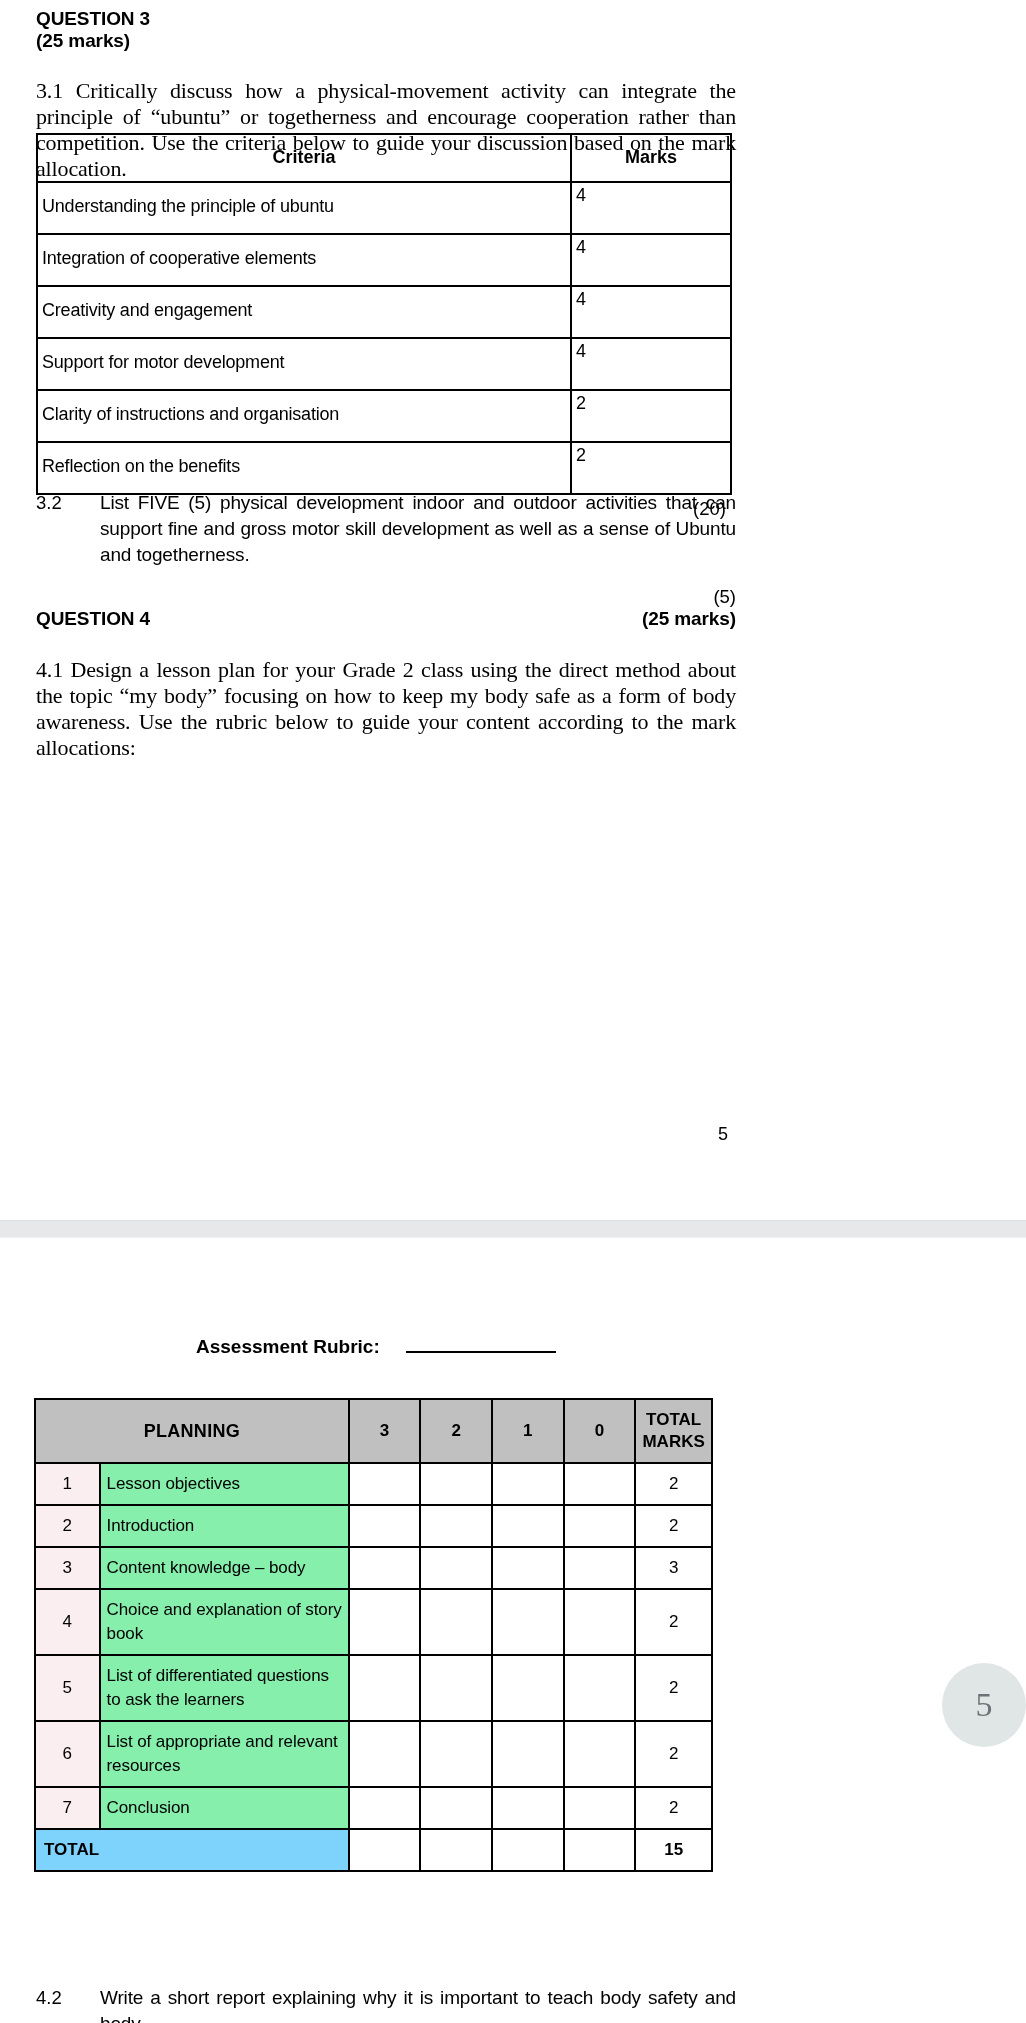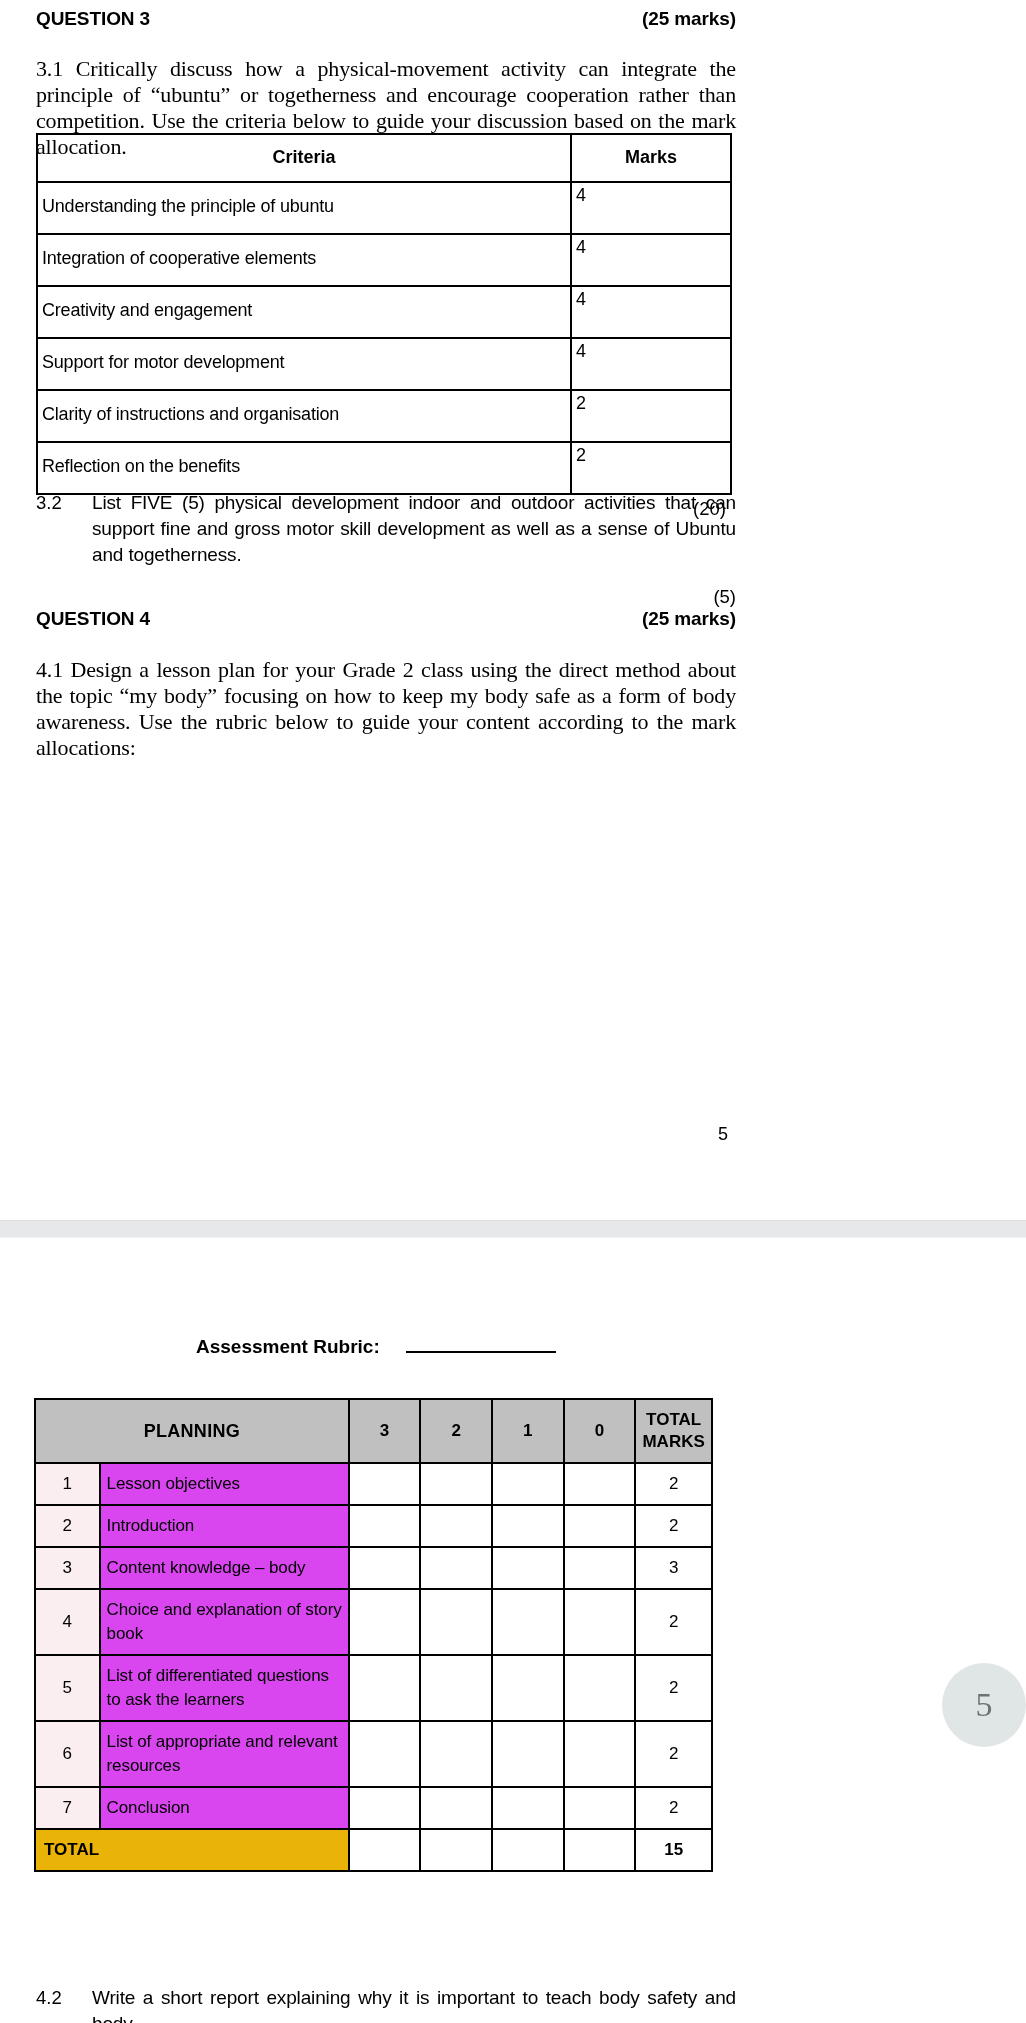--- a/index.html
+++ b/index.html
@@ -40,21 +40,21 @@
     font-size: 18.5px;
   }
 
   
   #sec-q3 {
     position: absolute;
     left: 36px;
     top: 8px;
     width: 700px;
   }
-  #q3-head { width: 700px; }
+  #q3-head { width: 700px; flex-direction: column; }
   #q3-intro {
     margin-top: 26px;
     width: 700px;
   }
 
   
   #criteria-table-wrap {
     position: absolute;
     left: 36px;
     top: 133px;
@@ -95,21 +95,21 @@
 
   
   #sec-32 {
     position: absolute;
     left: 36px;
     top: 490px;
     width: 700px;
   }
   .numbered {
     display: flex;
-    gap: 8px;
+    gap: 16px;
   }
   .numbered .num {
     width: 48px;
     flex: 0 0 48px;
     font-size: 18.5px;
     line-height: 26px;
   }
   .numbered .body {
     flex: 1;
     font-size: 19px;
@@ -198,41 +198,41 @@
   }
   table.rubric thead th.h-planning { font-size: 18px; letter-spacing: 0.3px; }
   table.rubric td.r-no {
     background: #fbeef1;
     text-align: center;
     width: 64px;
     vertical-align: middle;
     padding: 4px 0;
   }
   table.rubric td.r-label {
-    background: #d946ef;
+    background: #86efac;
     padding: 8px 4px 8px 6px;
     vertical-align: middle;
     line-height: 24px;
     letter-spacing: -0.1px;
   }
   table.rubric td.r-cell {
     background: #ffffff;
   }
   table.rubric td.r-total {
     background: #ffffff;
     text-align: center;
     vertical-align: middle;
     font-size: 17px;
   }
   table.rubric tr.row-single td.r-no,
   table.rubric tr.row-single td.r-label { height: 36px; }
   table.rubric tr.row-double td.r-no,
   table.rubric tr.row-double td.r-label { height: 62px; }
   table.rubric tr.total-row td {
-    background: #eab308;
+    background: #7dd3fc;
     font-weight: bold;
     height: 42px;
     vertical-align: middle;
   }
   table.rubric tr.total-row td.r-cell,
   table.rubric tr.total-row td.r-total { background: #ffffff; }
   table.rubric tr.total-row td.r-total { font-weight: bold; }
   table.rubric td.total-label {
     padding-left: 8px;
     text-align: left;

